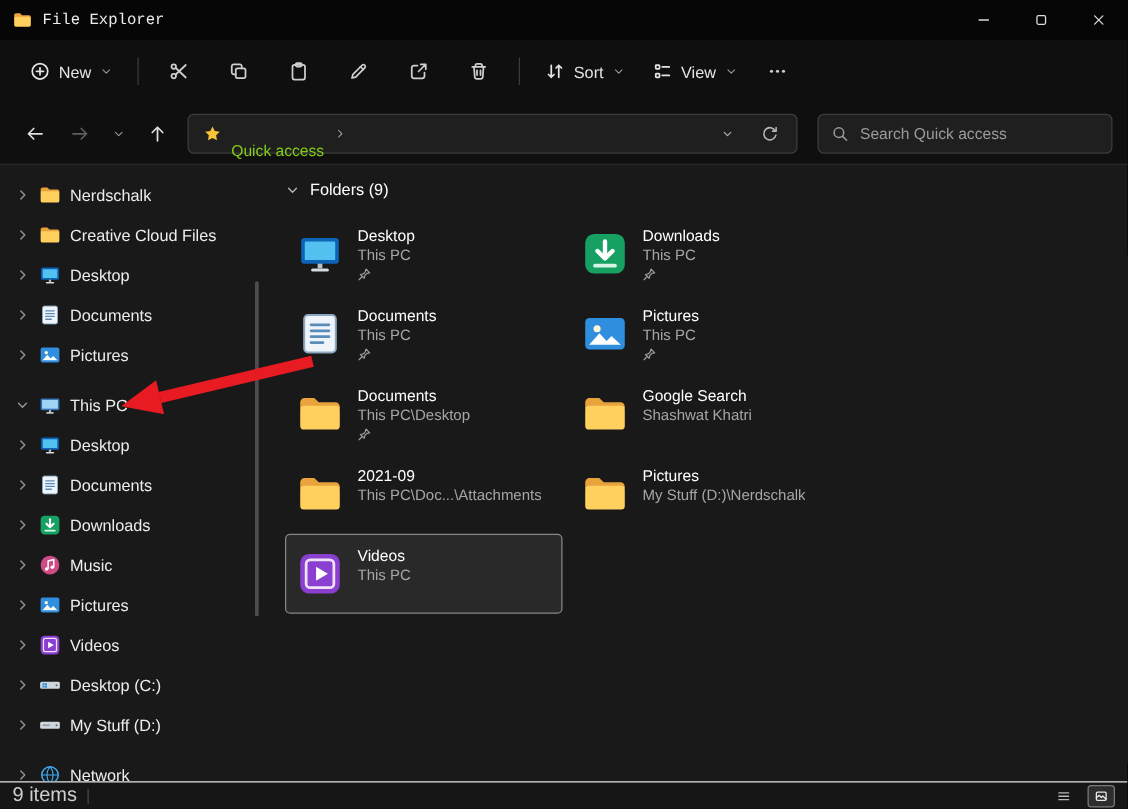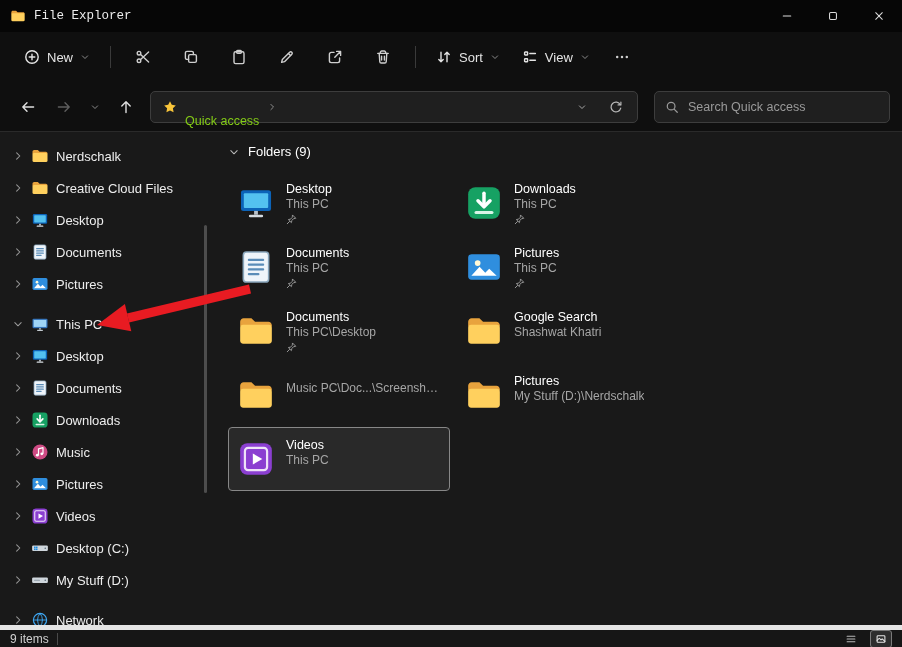--- a/index.html
+++ b/index.html
@@ -49,21 +49,21 @@
   .section-header .ic12{color:#b8b8b8;}
   .tiles{margin-top:12px;display:grid;grid-template-columns:228px 228px;grid-auto-rows:64px;}
   .tile{width:222px;height:64px;display:flex;align-items:center;gap:11px;padding:6px 8px;border-radius:4px;border:1px solid transparent;cursor:pointer;}
   .tile.selected{background:rgba(255,255,255,.07);border-color:#878787;}
   .tile-meta{display:flex;flex-direction:column;justify-content:center;min-width:0;}
   .tile-title{font-size:12.5px;color:#ffffff;line-height:16px;white-space:nowrap;}
   .tile-sub{font-size:12px;color:#a6a6a6;line-height:15px;white-space:nowrap;overflow:hidden;text-overflow:ellipsis;max-width:158px;}
   .tile-pin{width:11px;height:11px;color:#9a9a9a;margin-top:2px;display:inline-flex;}
   .tile-pin svg{width:100%;height:100%;}
   
-  .statusbar{height:22px;flex:0 0 auto;display:flex;align-items:center;padding:0 10px;border-top:5px solid #e5e5e5;background:#161616;font-size:12px;color:#cfcfcf;gap:8px;}
+  .statusbar{height:22px;flex:0 0 auto;display:flex;align-items:center;padding:0 10px;border-top:1px solid #e5e5e5;background:#161616;font-size:16px;color:#cfcfcf;gap:8px;}
   .sdiv{width:1px;height:12px;background:#4a4a4a;}
   .flex1{flex:1;}
   .sb-btn{width:22px;height:18px;display:flex;align-items:center;justify-content:center;background:transparent;border:1px solid transparent;color:#b8b8b8;border-radius:3px;cursor:pointer;padding:0;}
   .sb-btn.active{border-color:#7a7a7a;background:#2e2e2e;color:#e8e8e8;}
   
   .annotation{position:absolute;inset:0;pointer-events:none;z-index:40;}
 </style>
 </head>
 <body>
 
@@ -770,21 +770,22 @@
           </div>
 
           <div class="tile">
             <span class="ic ic38">
               <svg viewBox="0 0 24 24">
                 <path fill="#e8a33d" d="M2 6.2C2 5 3 4 4.2 4h4.9l2.3 2.2h8.4C21 6.2 22 7.2 22 8.4v.8H2z"></path>
                 <rect x="2" y="8" width="20" height="12" rx="2" fill="#ffd05e"></rect>
               </svg>
             </span>
             <span class="tile-meta">
-              <span class="tile-sub">Music PC\Doc...\Screenshots</span>
+              <span class="tile-title">2021-09</span>
+              <span class="tile-sub">This PC\Doc...\Attachments</span>
               <span class="tile-pin" style="visibility: hidden;">
                 <svg viewBox="0 0 16 16">
                   <g fill="none" stroke="currentColor" stroke-width="1.4" stroke-linecap="round" stroke-linejoin="round">
                     <path d="M9.8 1.8l4.4 4.4-3 .7a1.8 1.8 0 0 0-.86.48L9 8.7a1.8 1.8 0 0 0-.48.86l-.7 3-4.4-4.4 3-.7a1.8 1.8 0 0 0 .86-.48L8.6 5.6a1.8 1.8 0 0 0 .48-.86z"></path>
                     <path d="M5.2 10.8L1.8 14.2"></path>
                   </g>
                 </svg>
               </span>
             </span>
           </div>

